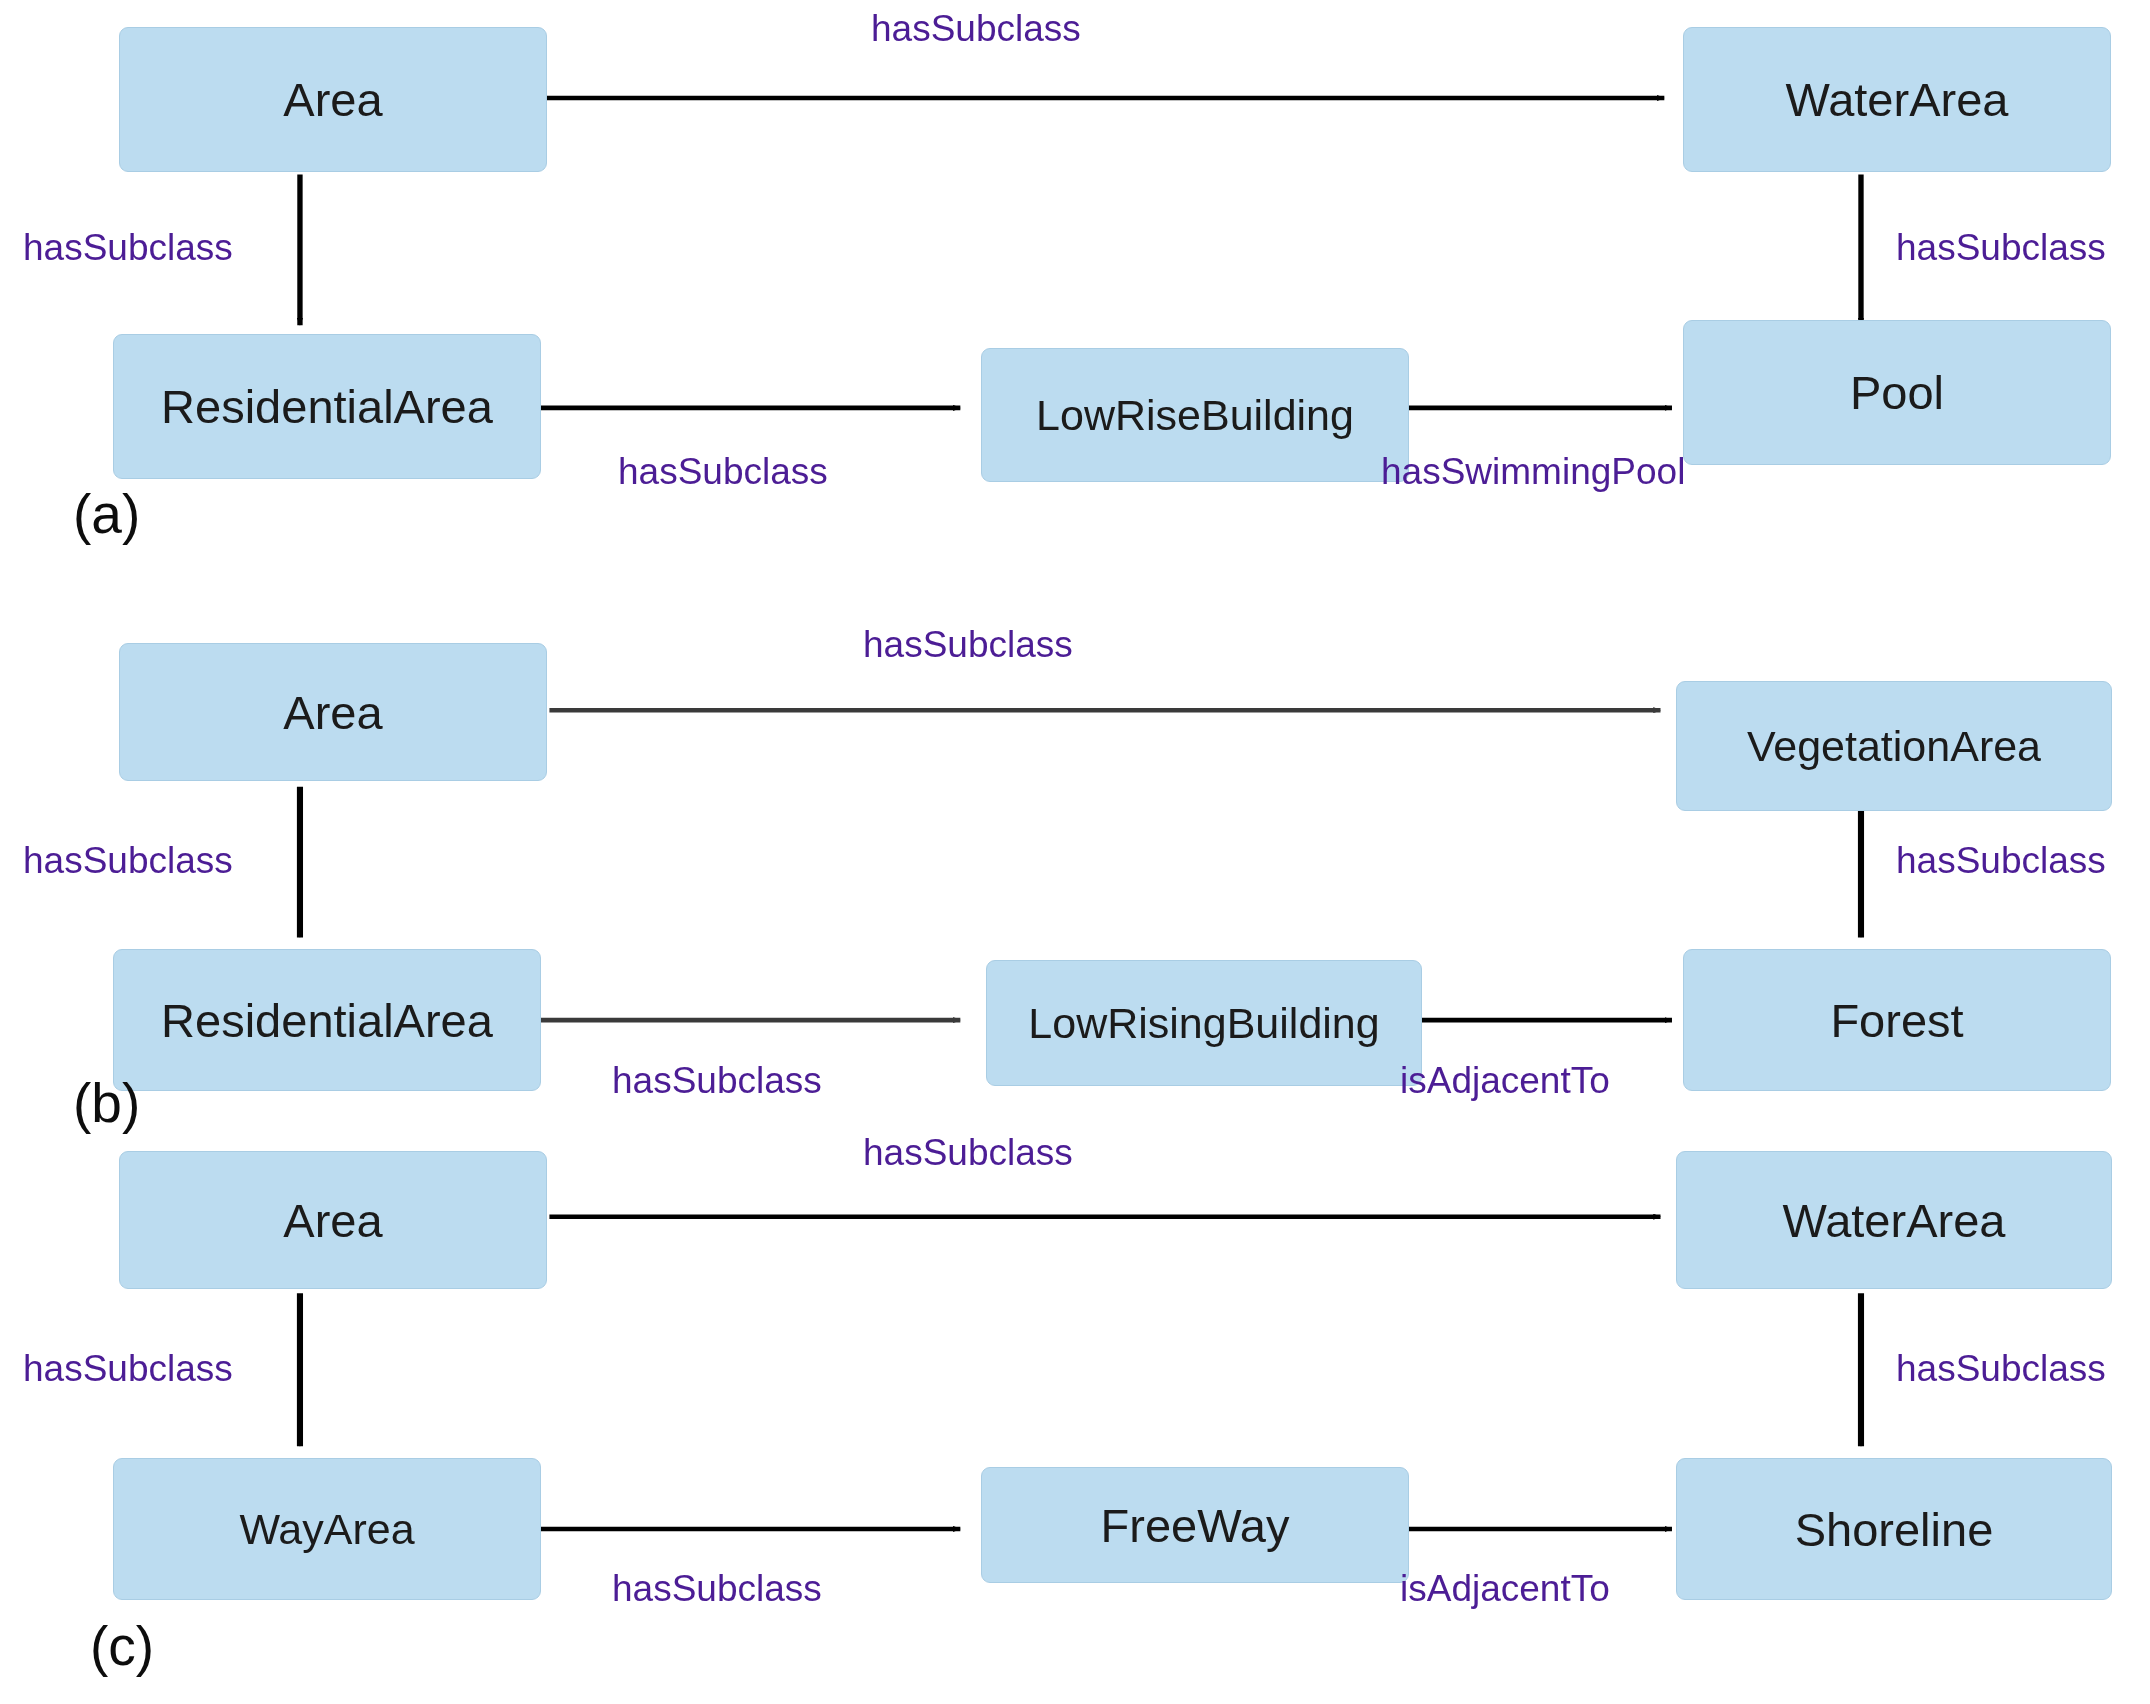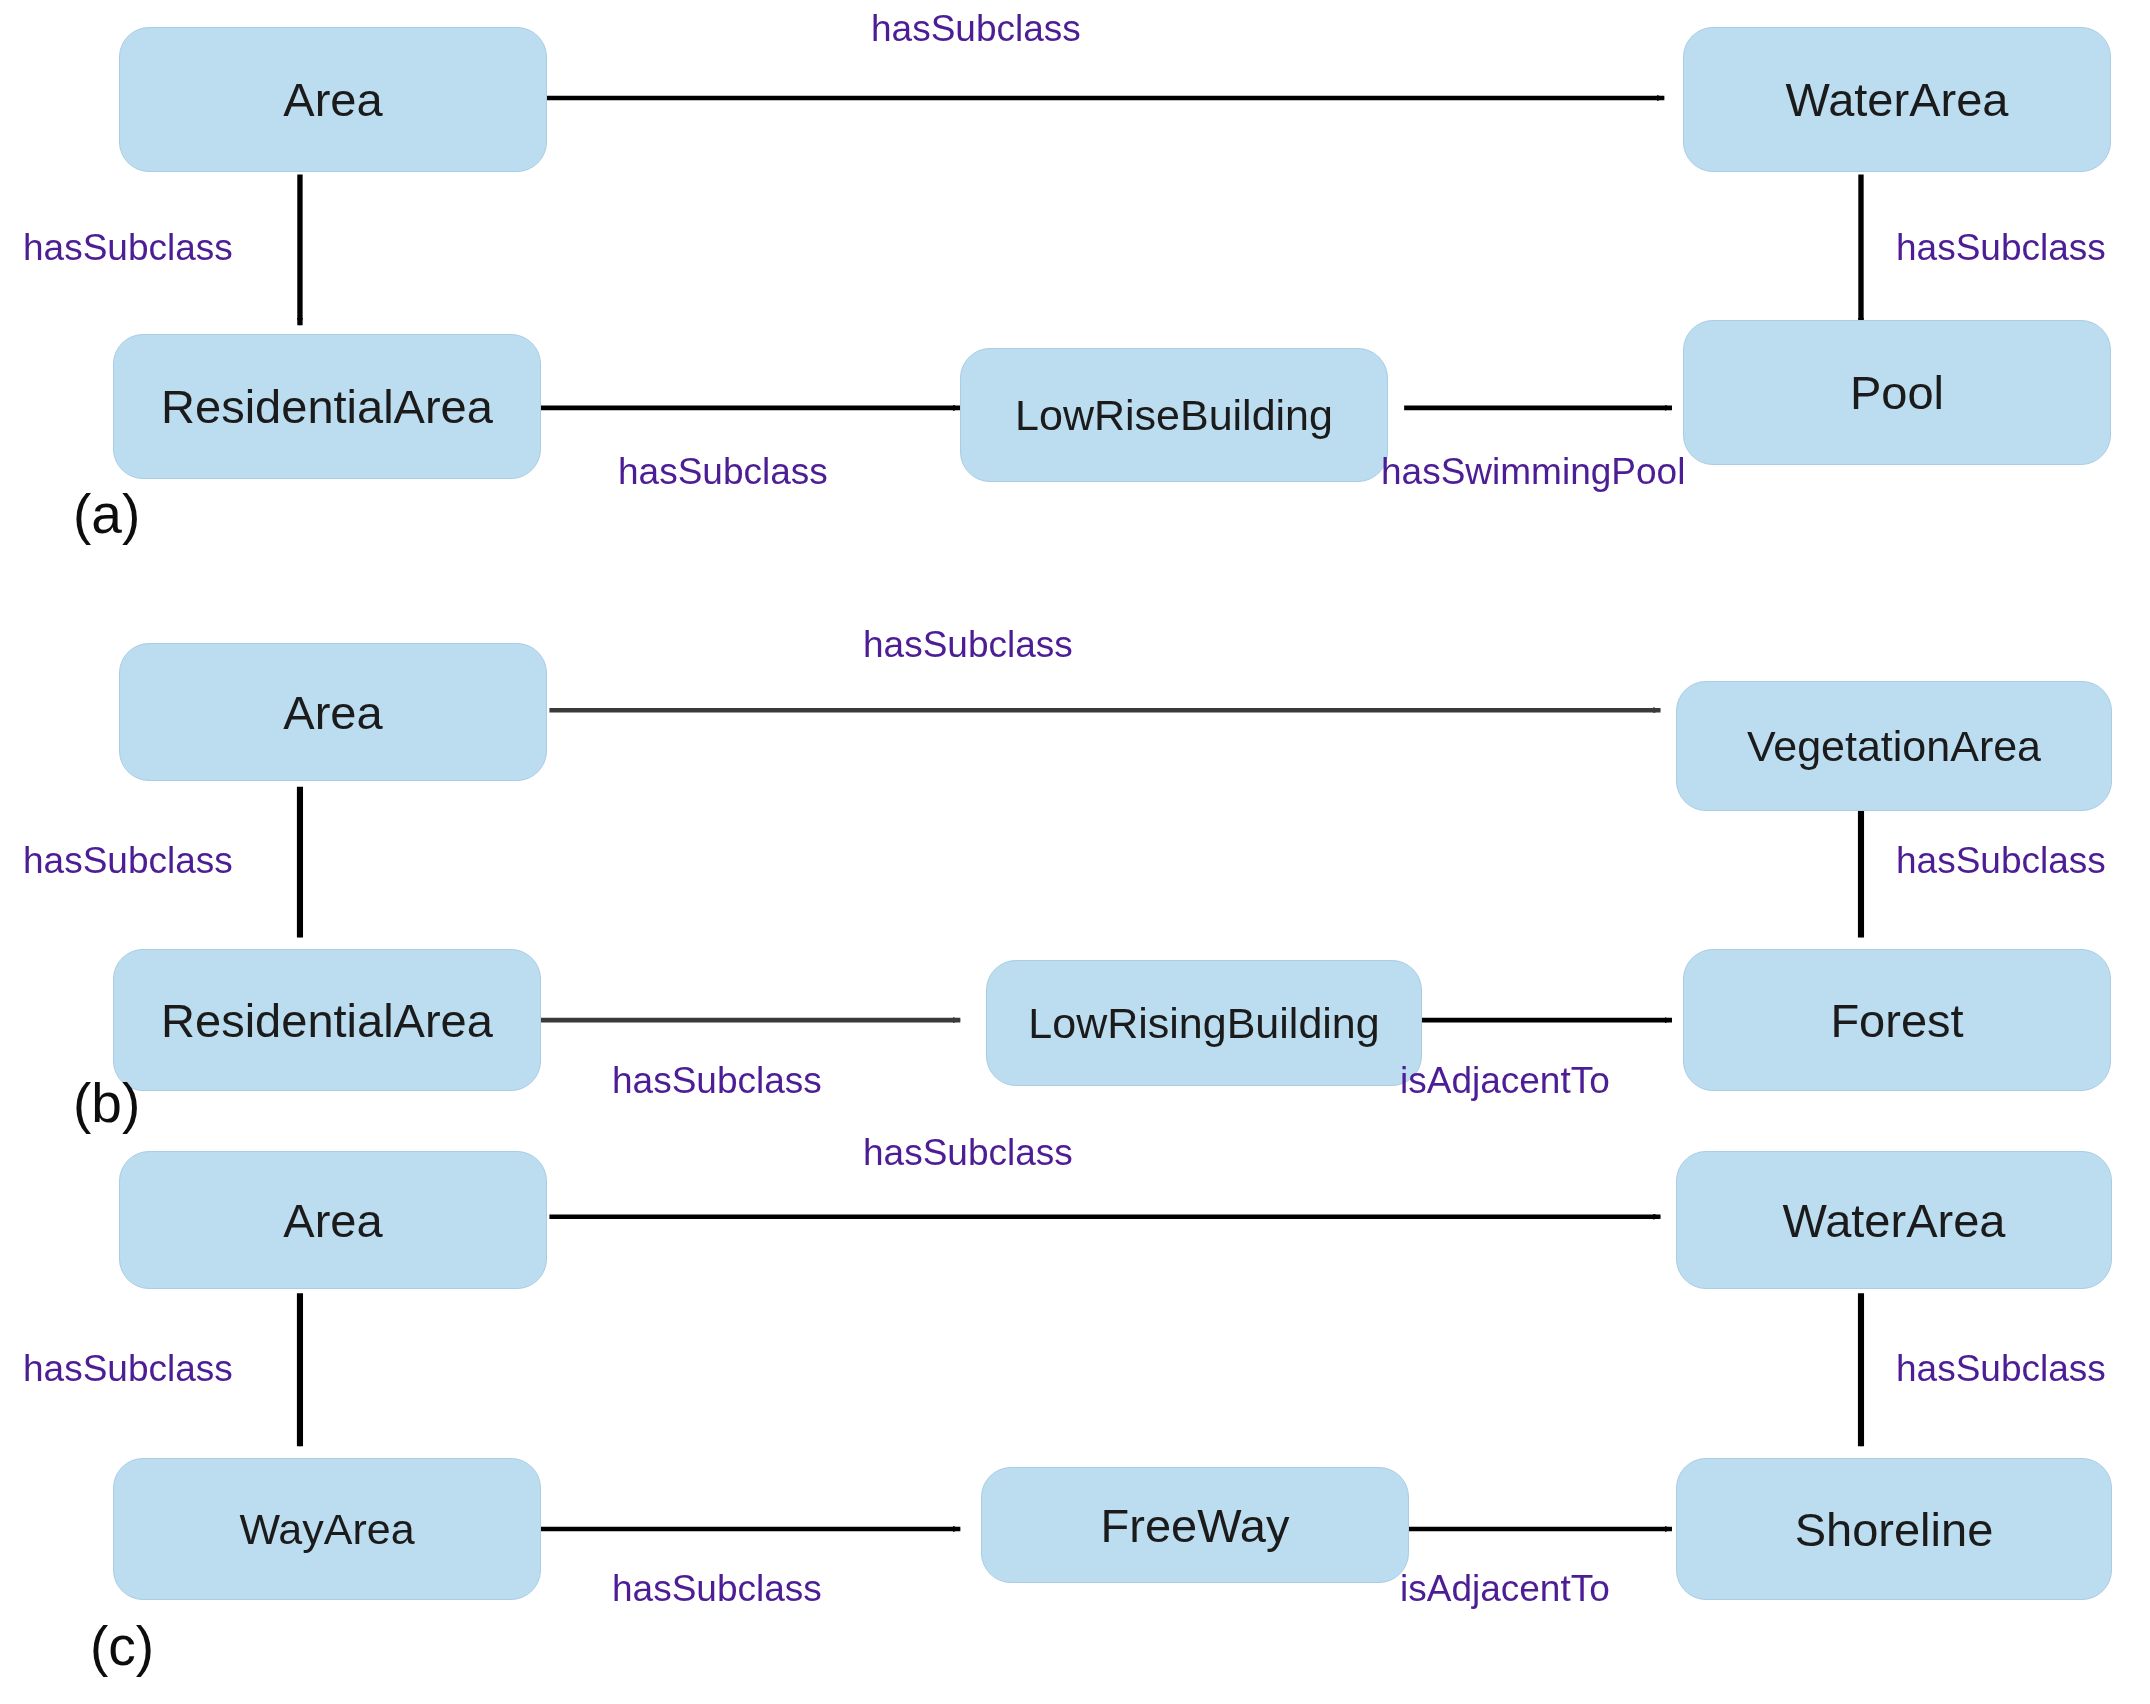--- a/index.html
+++ b/index.html
@@ -18,21 +18,21 @@
   #diagram-root {
     position: absolute;
     left: 0; top: 0;
     width: 2151px;
     height: 1705px;
   }
   .node {
     position: absolute;
     background: #bcdcf0;
     border: 1.5px solid #a9cde4;
-    border-radius: 30px;
+    border-radius: 9px;
     display: flex;
     align-items: center;
     justify-content: center;
     box-sizing: border-box;
     font-size: 47px;
     color: #1b1b1b;
     letter-spacing: 0px;
   }
   .node.small {
     font-size: 43px;
@@ -89,21 +89,21 @@
     <line x1="705" y1="1998" x2="1255" y2="1998" stroke="#000000" stroke-width="6" marker-end="url(#arrowhead)"></line>
     <line x1="1835" y1="1998" x2="2185" y2="1998" stroke="#000000" stroke-width="6" marker-end="url(#arrowhead)"></line>
   </svg>
 
   <div class="node" style="left:119px; top:27px; width:428px; height:145px;">Area</div>
 
   <div class="node" style="left:1683px; top:27px; width:428px; height:145px;">WaterArea</div>
 
   <div class="node" style="left:113px; top:334px; width:428px; height:145px;">ResidentialArea</div>
 
-  <div class="node small" style="left:960px; top:348px; width:428px; height:134px;">LowRiseBuilding</div>
+  <div class="node small" style="left:981px; top:348px; width:428px; height:134px;">LowRiseBuilding</div>
 
   <div class="node" style="left:1683px; top:320px; width:428px; height:145px;">Pool</div>
 
   <div class="edge-label" style="left:871px; top:7.7px;">hasSubclass</div>
   <div class="edge-label" style="left:23px; top:227px;">hasSubclass</div>
   <div class="edge-label" style="left:1896px; top:227px;">hasSubclass</div>
   <div class="edge-label" style="left:618px; top:451px;">hasSubclass</div>
   <div class="edge-label" style="left:1381px; top:451px;">hasSwimmingPool</div>
 
   <div class="panel-label" style="left:73px; top:482px;">(a)</div>

